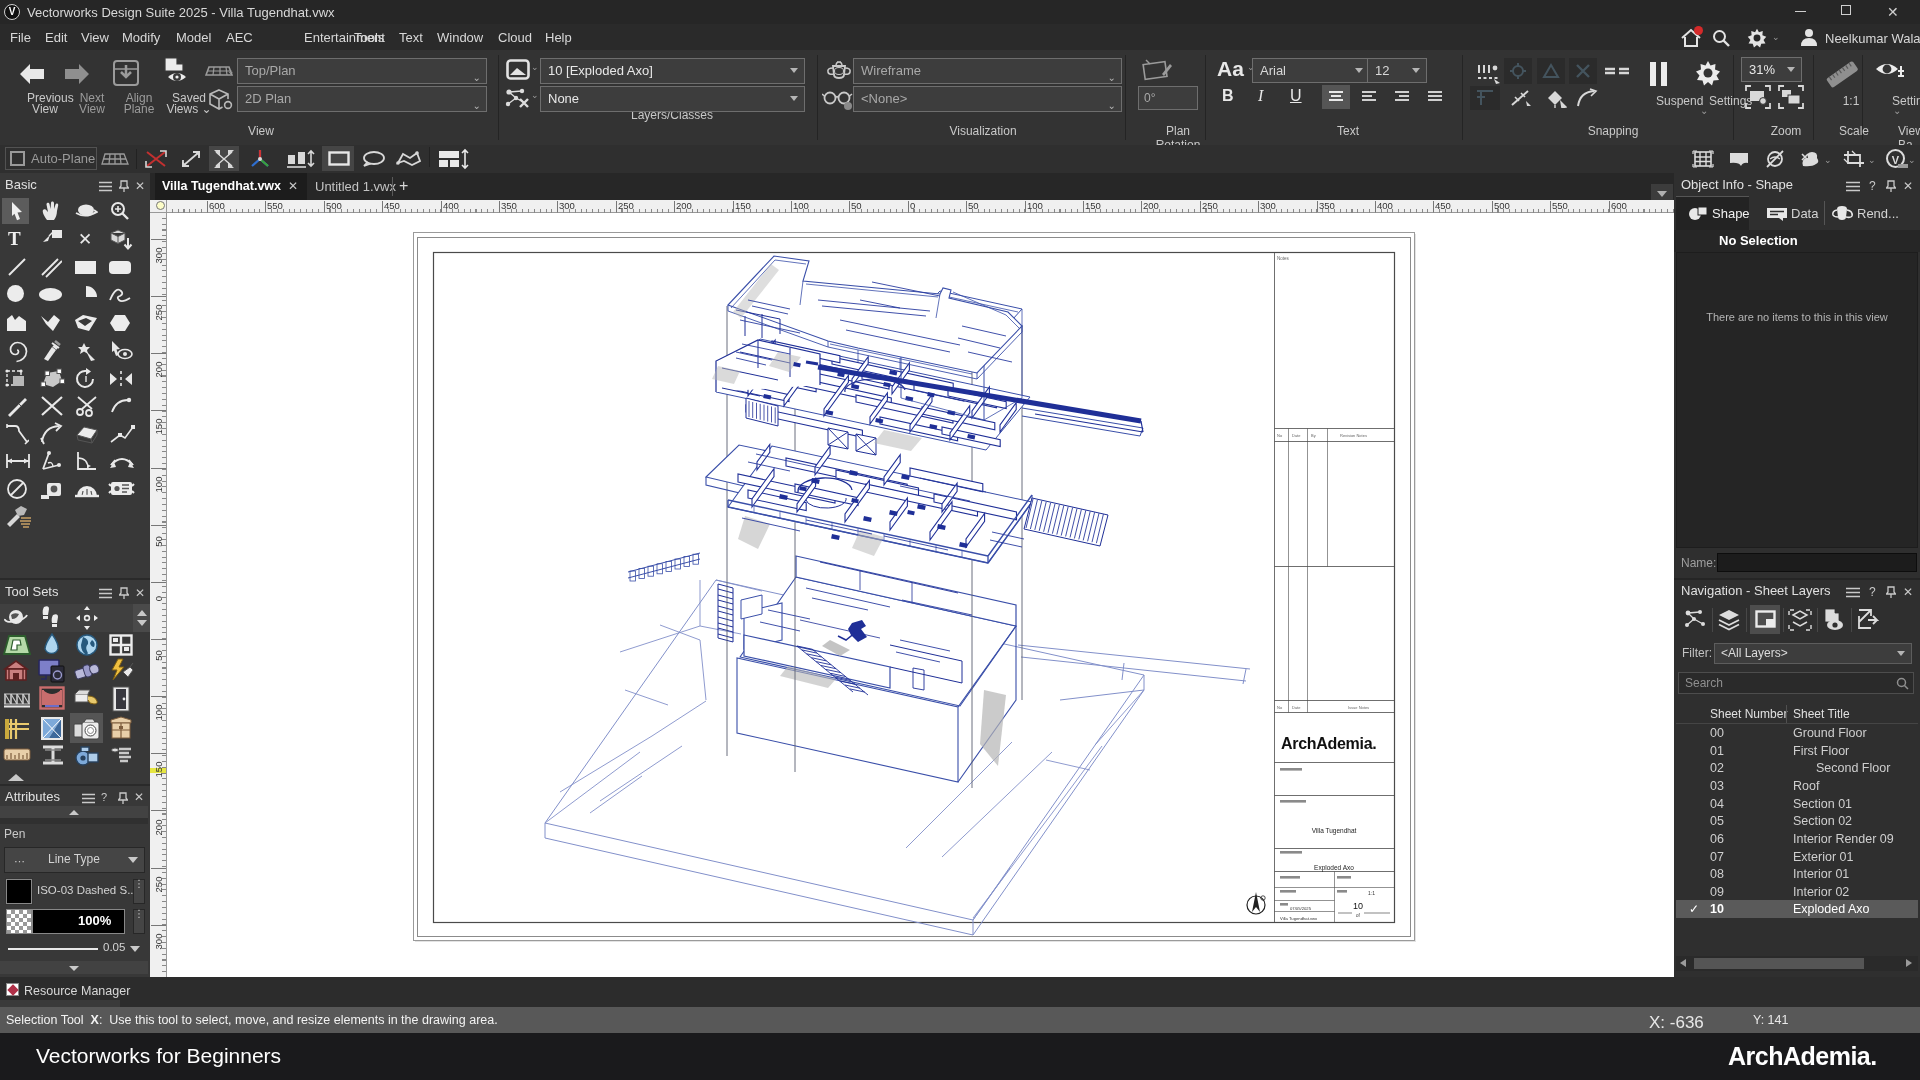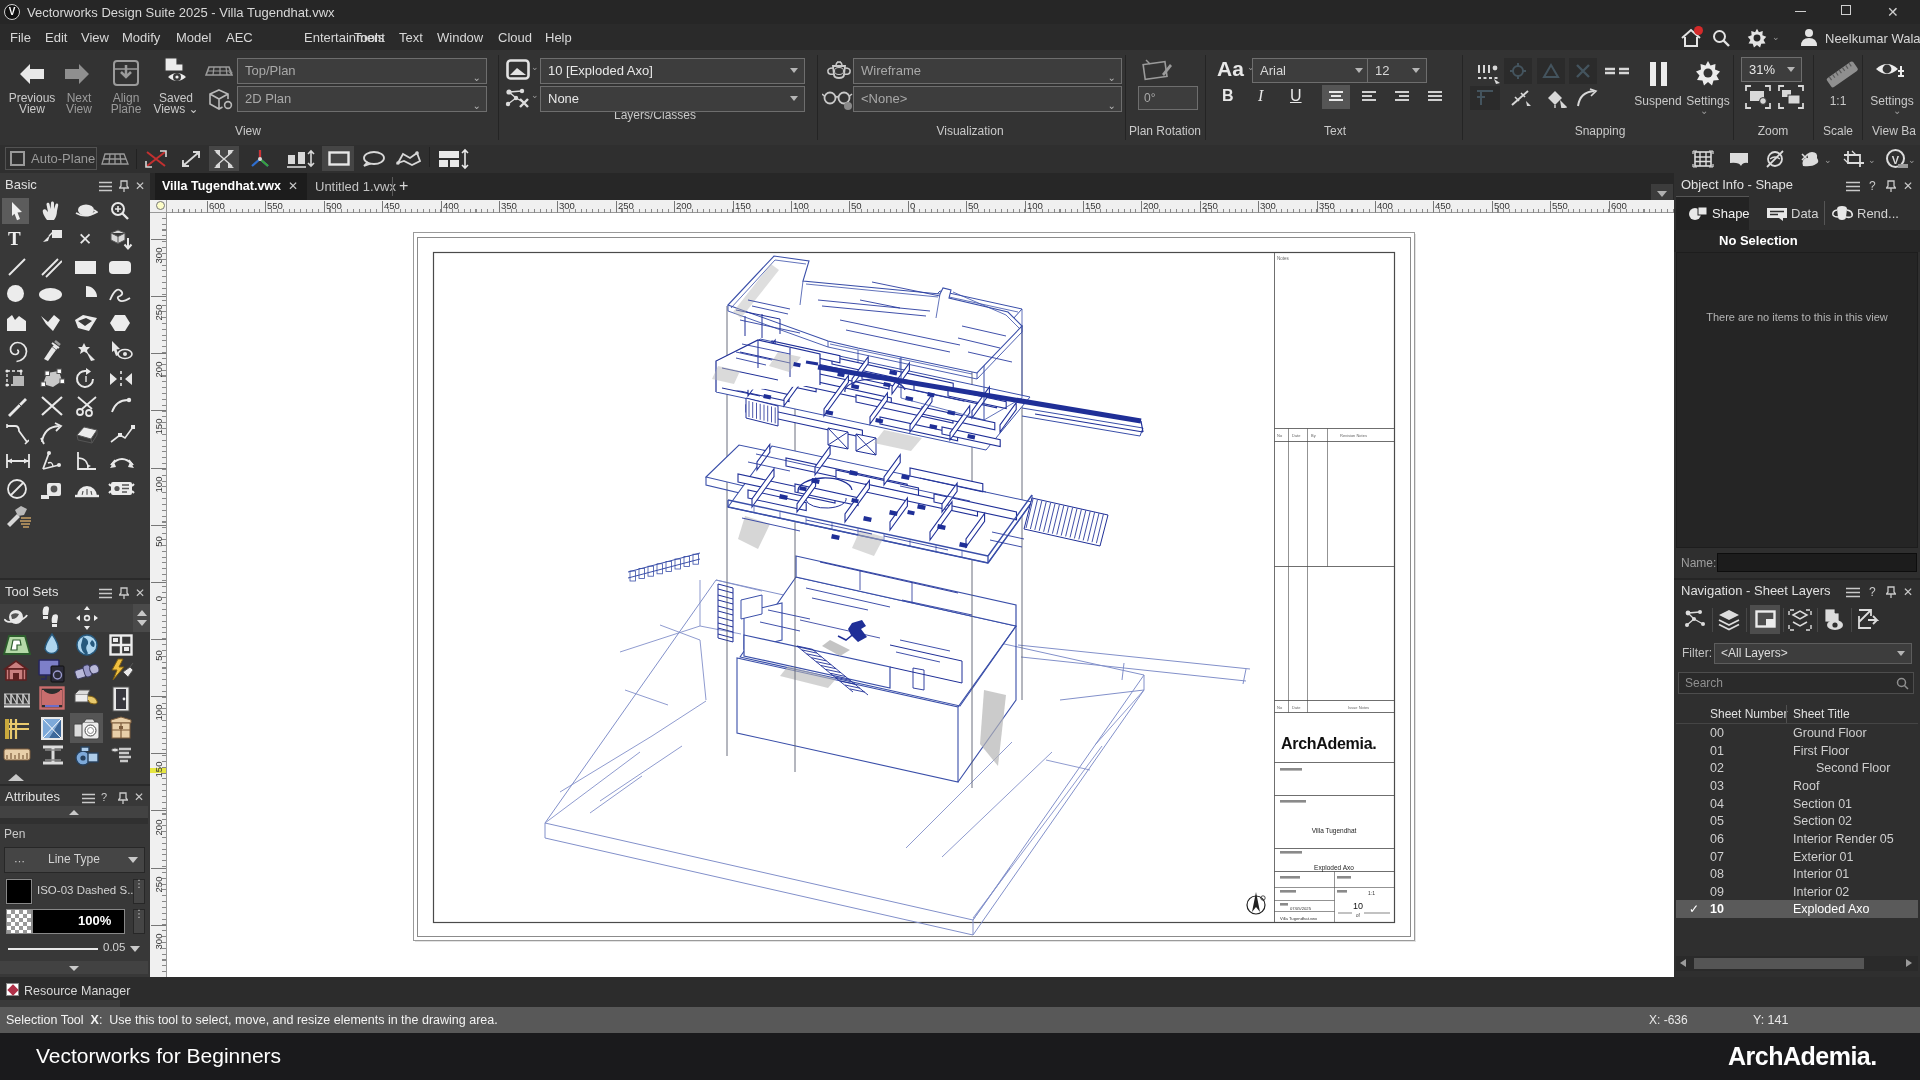--- a/index.html
+++ b/index.html
@@ -1,19 +1,19 @@
 <!DOCTYPE html>
 <html><head>
 <meta charset="utf-8">
 <style>
 * { margin:0; padding:0; box-sizing:border-box; font-family:"Liberation Sans",sans-serif; }
 html,body { width:1920px; height:1080px; overflow:hidden; background:#2e2e2e; }
 .ab { position:absolute; }
 .tx { color:#d8d8d8; font-size:13px; white-space:nowrap; }
-.lbl { color:#c9c9c9; font-size:12px; text-align:center; }
+.lbl { color:#c9c9c9; font-size:12px; text-align:center;padding-left:26px; }
 .drop { background:#3d3d3d; border:1px solid #6e6e6e; font-size:13px; color:#a9a9a9; line-height:24px; padding-left:7px; }
 .caret { position:absolute; right:6px; top:9px; width:0; height:0; border-left:4px solid transparent; border-right:4px solid transparent; border-top:5px solid #b5b5b5; }
 .chev { position:absolute; right:5px; top:7px; color:#b5b5b5; font-size:10px; }
 .sep { position:absolute; top:55px; width:1px; height:85px; background:#242424; }
 svg { display:block; }
 </style>
 </head>
 <body>
 
 <div class="ab" style="left:0;top:0;width:1920px;height:24px;background:#262626;"></div>
@@ -1201,21 +1201,21 @@
 <div class="ab" style="left:1793px;top:744px;color:#cfcfcf;font-size:12.5px;">First Floor</div>
 <div class="ab" style="left:1710px;top:761px;color:#cfcfcf;font-size:12.5px;">02</div>
 <div class="ab" style="left:1793px;top:761px;color:#cfcfcf;font-size:12.5px;margin-left:23px;">Second Floor</div>
 <div class="ab" style="left:1710px;top:779px;color:#cfcfcf;font-size:12.5px;">03</div>
 <div class="ab" style="left:1793px;top:779px;color:#cfcfcf;font-size:12.5px;">Roof</div>
 <div class="ab" style="left:1710px;top:797px;color:#cfcfcf;font-size:12.5px;">04</div>
 <div class="ab" style="left:1793px;top:797px;color:#cfcfcf;font-size:12.5px;">Section 01</div>
 <div class="ab" style="left:1710px;top:814px;color:#cfcfcf;font-size:12.5px;">05</div>
 <div class="ab" style="left:1793px;top:814px;color:#cfcfcf;font-size:12.5px;">Section 02</div>
 <div class="ab" style="left:1710px;top:832px;color:#cfcfcf;font-size:12.5px;">06</div>
-<div class="ab" style="left:1793px;top:832px;color:#cfcfcf;font-size:12.5px;">Interior Render 05</div>
+<div class="ab" style="left:1793px;top:832px;color:#cfcfcf;font-size:12.5px;">Interior Render 09</div>
 <div class="ab" style="left:1710px;top:850px;color:#cfcfcf;font-size:12.5px;">07</div>
 <div class="ab" style="left:1793px;top:850px;color:#cfcfcf;font-size:12.5px;">Exterior 01</div>
 <div class="ab" style="left:1710px;top:867px;color:#cfcfcf;font-size:12.5px;">08</div>
 <div class="ab" style="left:1793px;top:867px;color:#cfcfcf;font-size:12.5px;">Interior 01</div>
 <div class="ab" style="left:1710px;top:885px;color:#cfcfcf;font-size:12.5px;">09</div>
 <div class="ab" style="left:1793px;top:885px;color:#cfcfcf;font-size:12.5px;">Interior 02</div>
 <div class="ab" style="left:1676px;top:900px;width:242px;height:18px;background:#5a5a5a;"></div>
 <div class="ab" style="left:1689px;top:902px;color:#fff;font-size:12px;">✓</div>
 <div class="ab" style="left:1710px;top:902px;color:#fff;font-size:12.5px;font-weight:bold;">10</div>
 <div class="ab" style="left:1793px;top:902px;color:#fff;font-size:12.5px;">Exploded Axo</div>
@@ -1227,18 +1227,18 @@
 </div>
 
 <div class="ab" style="left:0;top:977px;width:1920px;height:30px;background:#2c2c2c;"></div>
 <div class="ab" style="left:0;top:1000px;width:120px;height:7px;background:#3a3a3a;"></div>
 <div class="ab" style="left:6px;top:983px;width:13px;height:13px;background:#fff;border:1px solid #888;"></div>
 <div class="ab" style="left:8.5px;top:985.5px;width:8px;height:8px;background:#b03048;transform:rotate(45deg);"></div>
 <div class="ab" style="left:24px;top:984px;color:#d8d8d8;font-size:12.5px;">Resource Manager</div>
 
 <div class="ab" style="left:0;top:1007px;width:1920px;height:26px;background:#585858;"></div>
 <div class="ab" style="left:6px;top:1013px;color:#f2f2f2;font-size:12.5px;">Selection Tool&nbsp;&nbsp;<b>X</b>:&nbsp;&nbsp;Use this tool to select, move, and resize elements in the drawing area.</div>
-<div class="ab" style="left:1649px;top:1013px;color:#e8e8e8;font-size:12px;">X: -636</div>
+<div class="ab" style="left:1649px;top:1013px;color:#e8e8e8;font-size:17px;">X: -636</div>
 <div class="ab" style="left:1753px;top:1013px;color:#e8e8e8;font-size:12.5px;">Y: 141</div>
 
 <div class="ab" style="left:0;top:1033px;width:1920px;height:47px;background:#1a1a1c;"></div>
 <div class="ab" style="left:36px;top:1044px;color:#ffffff;font-size:21px;">Vectorworks for Beginners</div>
 <div class="ab" style="left:1728px;top:1042px;color:#ffffff;font-size:25px;font-weight:bold;letter-spacing:-0.5px;">ArchAdemia.</div>
 
 </body></html>

